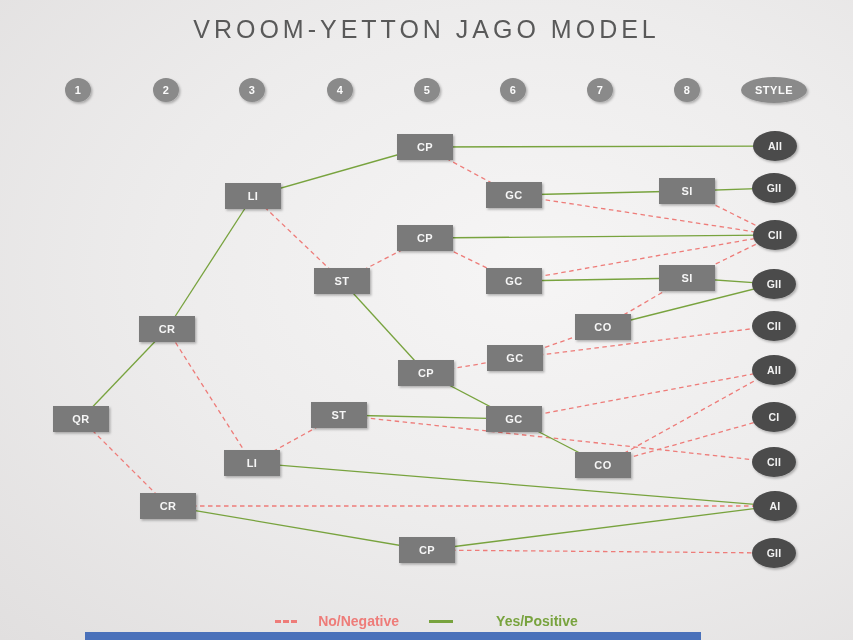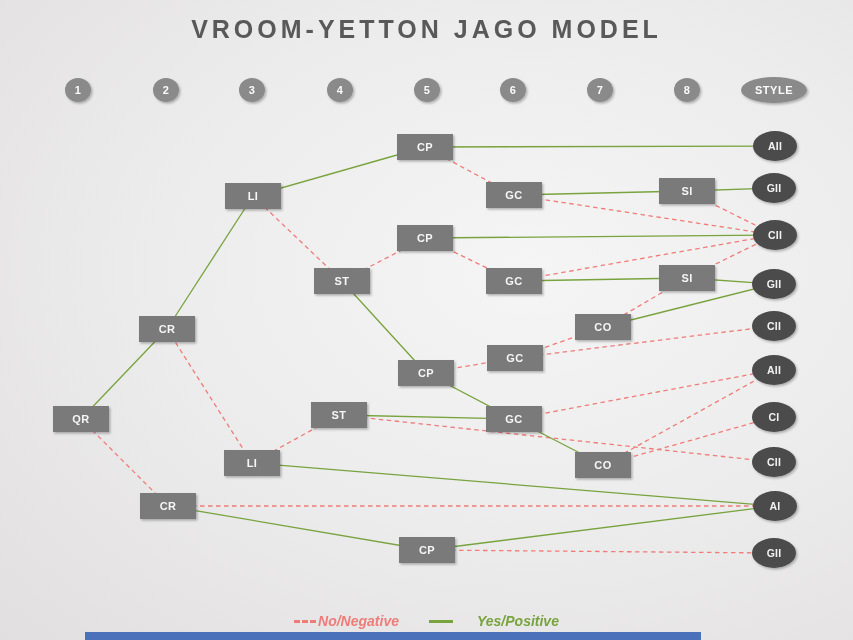--- a/index.html
+++ b/index.html
@@ -4,32 +4,32 @@
 <style>
   html,body{margin:0;padding:0;}
   body{
     width:853px;height:640px;position:relative;overflow:hidden;
     background:radial-gradient(ellipse at 62% 42%, #f6f5f5 0%, #edecec 50%, #e1dfdf 100%);
     font-family:"Liberation Sans", sans-serif;
   }
   .slide{position:absolute;inset:0;}
   .title{
     position:absolute;top:15px;left:0;right:0;text-align:center;
-    font-size:25px;font-weight:bold;letter-spacing:4px;color:#595959;
+    font-size:25px;font-weight:normal;letter-spacing:4px;color:#595959;
   }
   svg.tree{position:absolute;left:0;top:0;}
   .node-label{fill:#f6f6f6;font-family:"Liberation Sans",sans-serif;font-size:11px;font-weight:bold;letter-spacing:.4px;}
   .oval-label{fill:#f2f2f2;font-family:"Liberation Sans",sans-serif;font-size:10.5px;font-weight:bold;letter-spacing:.2px;}
   .hdr-label{fill:#fbfbfb;font-family:"Liberation Sans",sans-serif;font-size:11px;font-weight:bold;letter-spacing:.5px;}
   .legend{
     position:absolute;bottom:11px;left:0;right:0;
     display:flex;justify-content:center;gap:30px;align-items:center;
     font-size:14px;font-weight:bold;
   }
-  .legend-item{display:flex;align-items:center;gap:2px;font-style:italic;}
+  .legend-item{display:flex;align-items:center;gap:21px;}
   .swatch{height:0;}
   .swatch-no{width:22px;border-top:3px dashed var(--no-color);}
   .swatch-yes{width:24px;border-top:3px solid var(--yes-color);}
   .legend-no-text{color:var(--no-color);}
   .legend-yes-text{color:var(--yes-color);margin-left:22px;}
   .footer-bar{
     position:absolute;left:85px;bottom:0;width:616px;height:8px;
     background:var(--bar-color);
   }
 </style>

